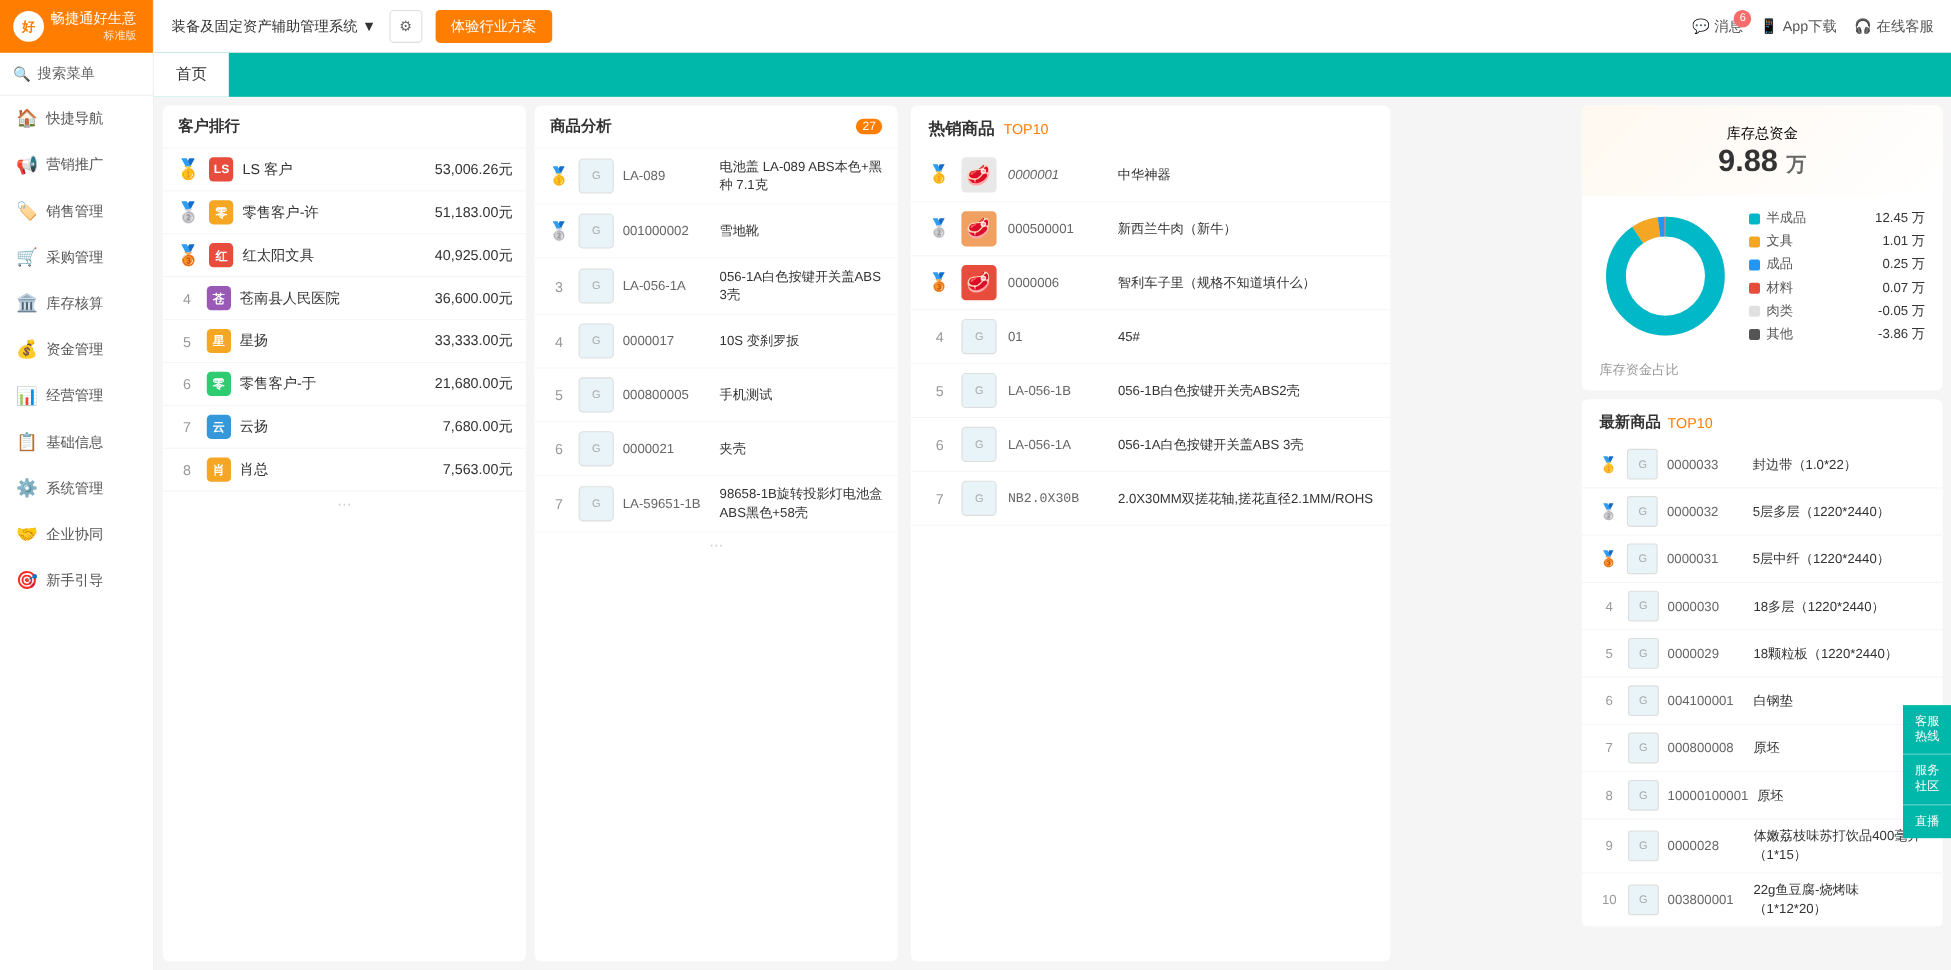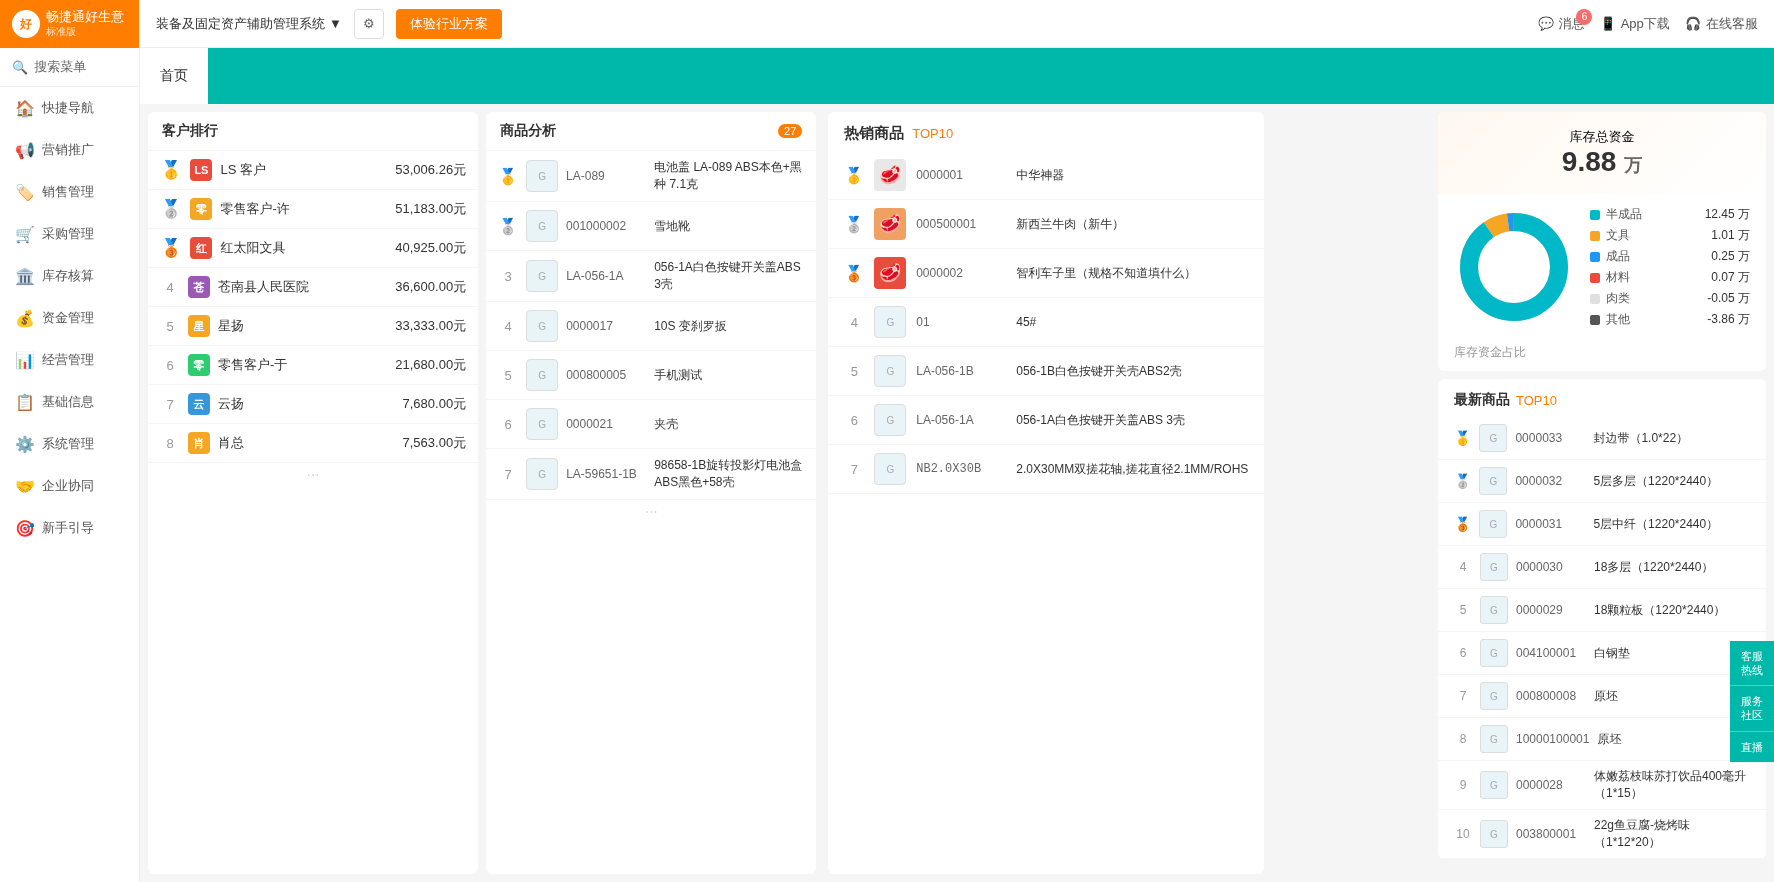--- a/index.html
+++ b/index.html
@@ -31,20 +31,21 @@
       font-size: 12px; color: #ff7d00; font-weight: bold;
     }
     .sidebar-logo-text {
       color: #fff;
       font-size: 13px;
       line-height: 1.2;
     }
     .sidebar-logo-sub {
       font-size: 10px;
       color: rgba(255,255,255,0.8);
+      text-align: right;
     }
     .sidebar-search {
       padding: 10px 12px;
       border-bottom: 1px solid #f0f0f0;
     }
     .sidebar-search-btn {
       display: flex; align-items: center; gap: 6px;
       color: #666; font-size: 13px; cursor: pointer;
     }
     .sidebar-menu {
@@ -116,21 +117,21 @@
       position: absolute; top: -6px; right: -8px;
       background: #f56c6c; color: #fff; font-size: 10px;
       border-radius: 8px; padding: 0 4px; min-width: 16px; height: 16px;
       display: flex; align-items: center; justify-content: center;
     }
 
     
     .nav-tabs {
       background: #00b8a9;
       display: flex;
-      height: 56px;
+      height: 40px;
     }
     .nav-tab {
       padding: 0 20px;
       display: flex;
       align-items: center;
       color: #fff;
       font-size: 14px;
       cursor: pointer;
       position: relative;
     }
@@ -544,37 +545,37 @@
       <div style="background:#fff; border-radius:6px; overflow:hidden;">
         <div class="section-title">
           <span>热销商品</span>
           <span class="top10-badge">TOP10</span>
         </div>
         <div class="product-row">
           <span style="color:#ffd700; font-size:16px;">🥇</span>
           <div style="width:32px;height:32px;border-radius:4px;background:#e8e8e8;overflow:hidden;display:flex;align-items:center;justify-content:center;">
             <span style="font-size:18px;">🥩</span>
           </div>
-          <span style="color:#666;font-size:12px;min-width:90px;">0000001</span>
+          <span style="color:#666;font-size:12px;min-width:90px;font-style:italic;">0000001</span>
           <span style="flex:1;color:#333;font-size:12px;">中华神器</span>
         </div>
         <div class="product-row">
           <span style="color:#c0c0c0; font-size:16px;">🥈</span>
           <div style="width:32px;height:32px;border-radius:4px;background:#f0a060;overflow:hidden;display:flex;align-items:center;justify-content:center;">
             <span style="font-size:18px;">🥩</span>
           </div>
           <span style="color:#666;font-size:12px;min-width:90px;">000500001</span>
           <span style="flex:1;color:#333;font-size:12px;">新西兰牛肉（新牛）</span>
         </div>
         <div class="product-row">
           <span style="color:#cd7f32; font-size:16px;">🥉</span>
           <div style="width:32px;height:32px;border-radius:4px;background:#e74c3c;overflow:hidden;display:flex;align-items:center;justify-content:center;">
             <span style="font-size:18px;">🥩</span>
           </div>
-          <span style="color:#666;font-size:12px;min-width:90px;">0000002</span>
+          <span style="color:#666;font-size:12px;min-width:90px;">0000006</span>
           <span style="flex:1;color:#333;font-size:12px;">智利车子里（规格不知道填什么）</span>
         </div>
         <div class="product-row">
           <span class="product-rank">4</span>
           <div class="product-img-placeholder">
               <span style="font-size:10px;color:#aaa;">G</span>
             </div>
           <span style="color:#666;font-size:12px;min-width:90px;">01</span>
           <span style="flex:1;color:#333;font-size:12px;">45#</span>
         </div>

